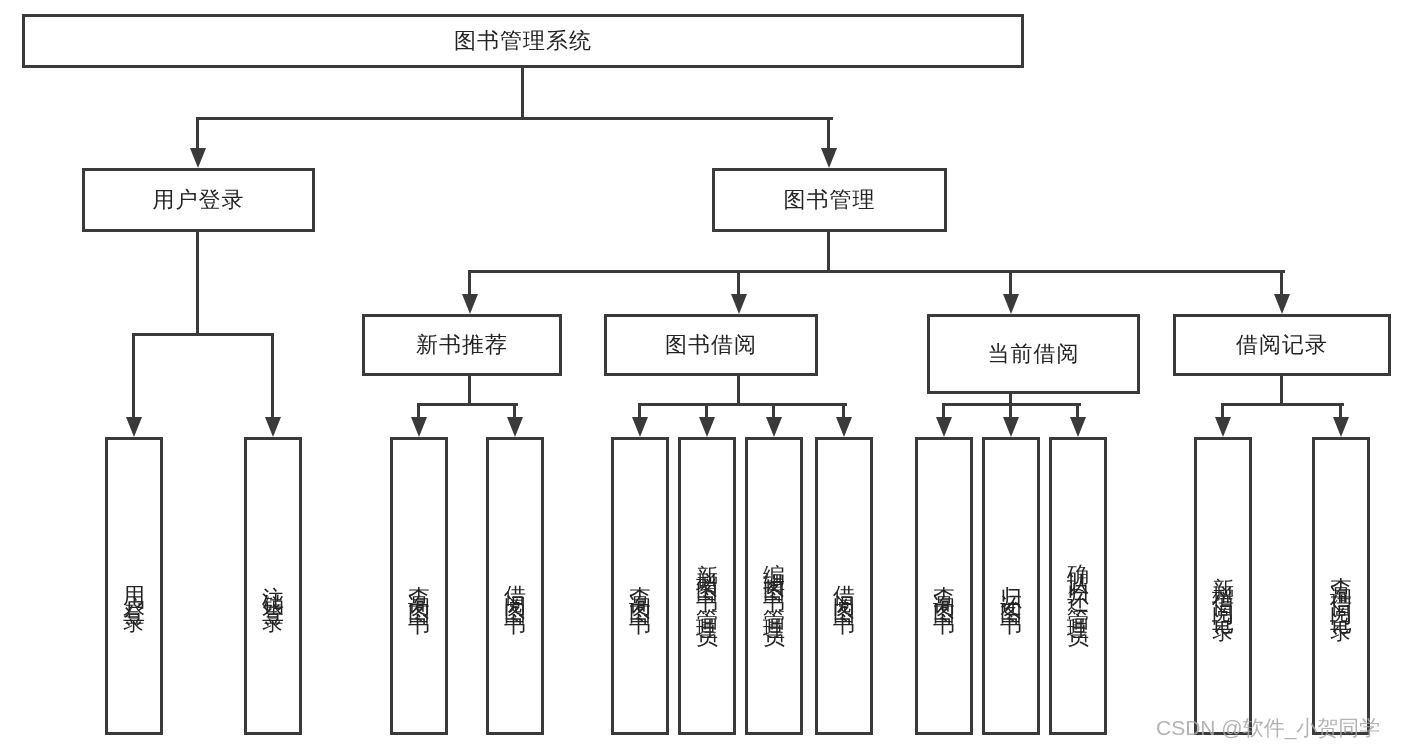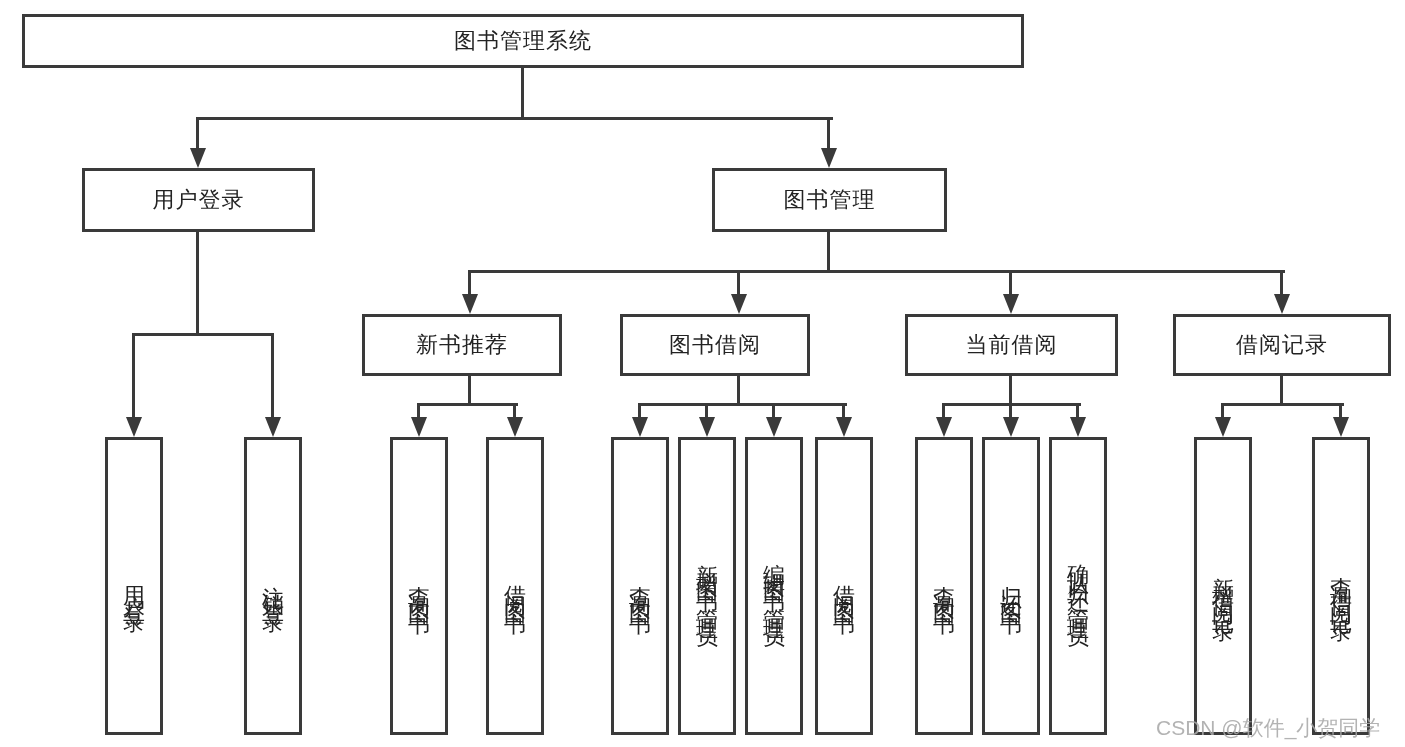--- a/index.html
+++ b/index.html
@@ -85,24 +85,24 @@
 <div class="vline" style="left:737px;top:270px;height:26px"></div>
 <div class="arrow" style="left:731px;top:294px"></div>
 <div class="vline" style="left:1009px;top:270px;height:26px"></div>
 <div class="arrow" style="left:1003px;top:294px"></div>
 <div class="vline" style="left:1280px;top:270px;height:26px"></div>
 <div class="arrow" style="left:1274px;top:294px"></div>
 
 <div class="node" style="left:362px;top:314px;width:200px;height:62px">
   <span>新书推荐</span>
 </div>
-<div class="node" style="left:620px;top:314px;width:190px;height:62px">
+<div class="node" style="left:604px;top:314px;width:214px;height:62px">
   <span>图书借阅</span>
 </div>
-<div class="node" style="left:905px;top:314px;width:213px;height:62px">
+<div class="node" style="left:927px;top:314px;width:213px;height:80px">
   <span>当前借阅</span>
 </div>
 <div class="node" style="left:1173px;top:314px;width:218px;height:62px">
   <span>借阅记录</span>
 </div>
 
 <div class="vline" style="left:468px;top:376px;height:30px"></div>
 <div class="hline" style="left:417px;top:403px;width:101px"></div>
 <div class="vline" style="left:417px;top:403px;height:16px"></div>
 <div class="arrow" style="left:411px;top:417px"></div>

